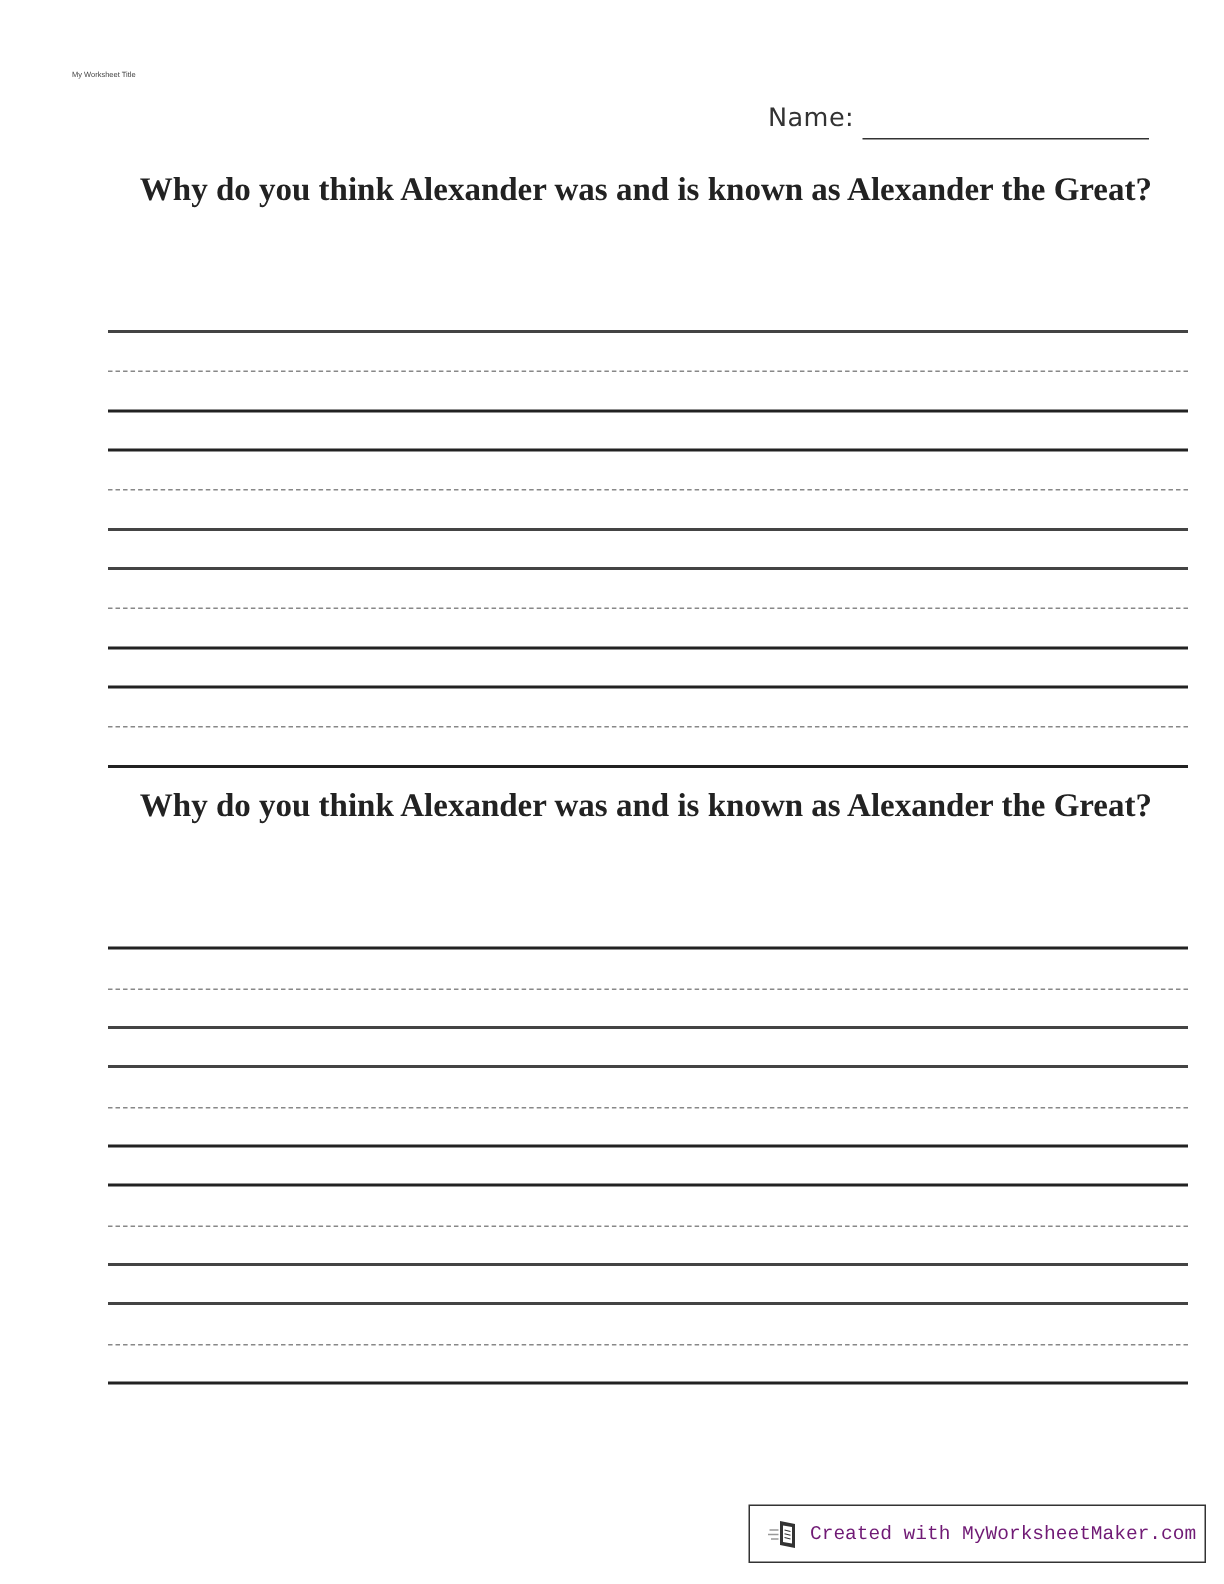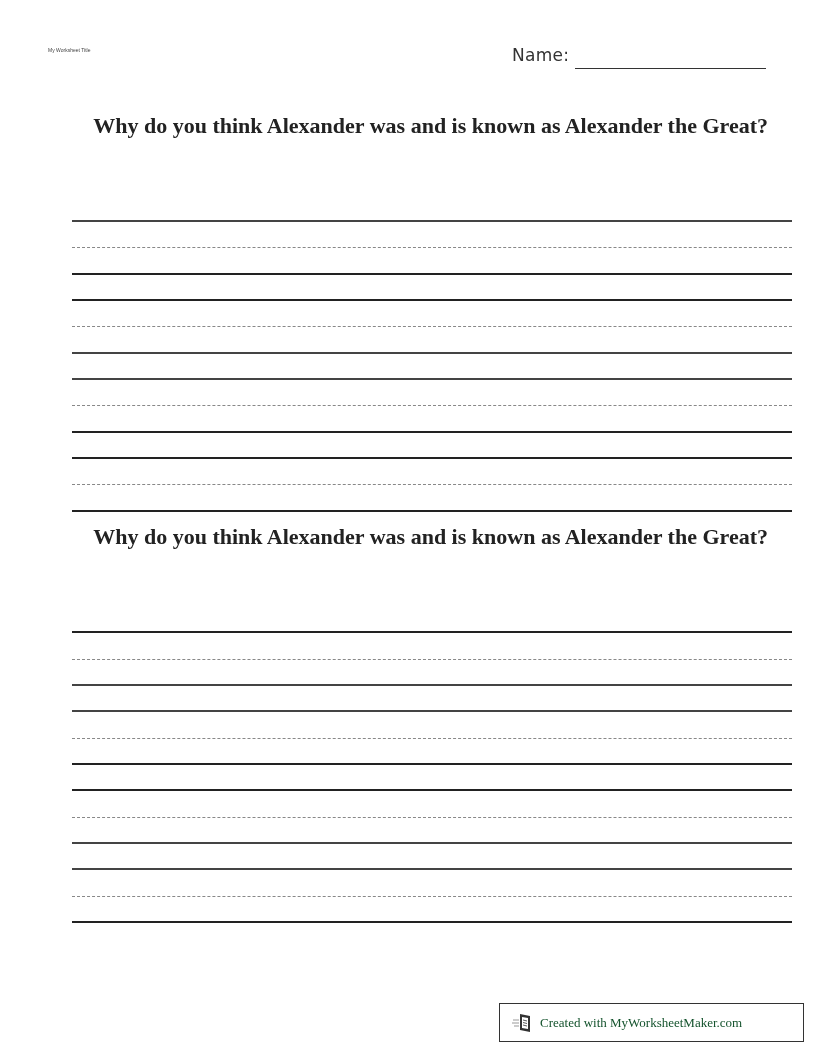--- a/index.html
+++ b/index.html
@@ -7,21 +7,21 @@
       width: 816px; height: 1056px; position: relative;
       background: #ffffff; overflow: hidden;
       font-family: "DejaVu Sans", sans-serif; color: #222;
     }
     .ws-title {
       position: absolute; left: 48px; top: 47px;
       font-size: 5px; color: #444;
       font-family: "Liberation Sans", sans-serif;
     }
     .name-block {
-      position: absolute; left: 512px; top: 44px;
+      position: absolute; left: 512px; top: 68px;
       display: flex; align-items: flex-end;
     }
     .name-label {
       font-family: "DejaVu Sans", sans-serif;
       font-size: 17px; color: #333; letter-spacing: 0.3px;
       line-height: 22px;
     }
     .name-line {
       width: 191px; height: 0; border-bottom: 1px solid #333;
       margin-left: 6px; margin-bottom: -3px;
@@ -38,21 +38,21 @@
     .rule.top { border-top: 2px solid #444; }
     .rule.dashed { border-top: 1px dashed #888; }
     .footer {
       position: absolute; left: 499px; top: 1003px;
       width: 305px; height: 39px; box-sizing: border-box;
       border: 1px solid #333; display: flex; align-items: center;
       padding-left: 12px;
     }
     .footer-icon { width: 22px; height: 22px; margin-right: 6px; }
     .footer-text {
-      font-family: Liberation Serif, serif; font-size: 13px; color: #14532d;
+      font-family: Liberation Mono, monospace; font-size: 13px; color: #701a75;
     }
   </style>
 </head>
 <body>
 
 <div class="ws-title">My Worksheet Title</div>
 
 <div class="name-block">
   <span class="name-label">Name:</span>
   <span class="name-line"></span>

